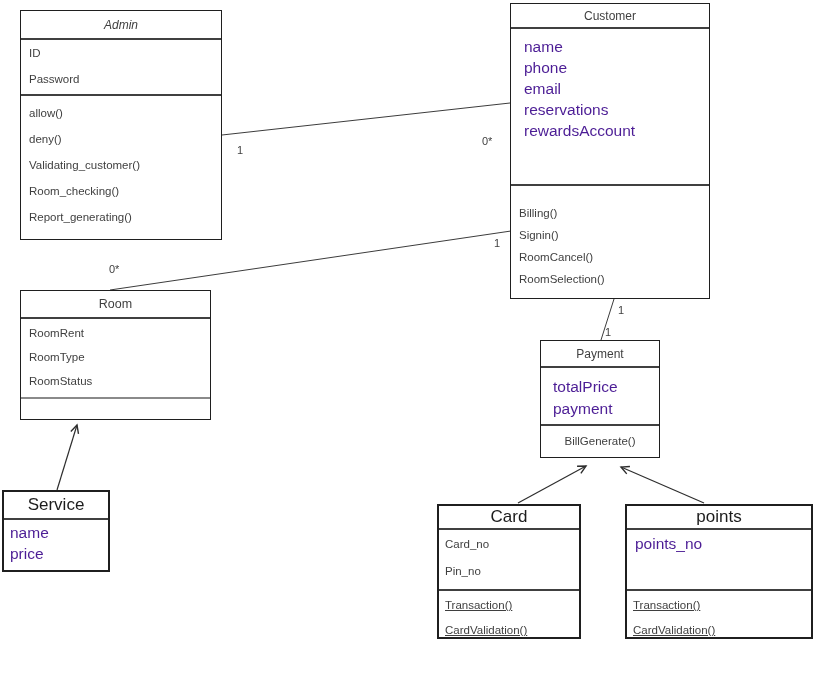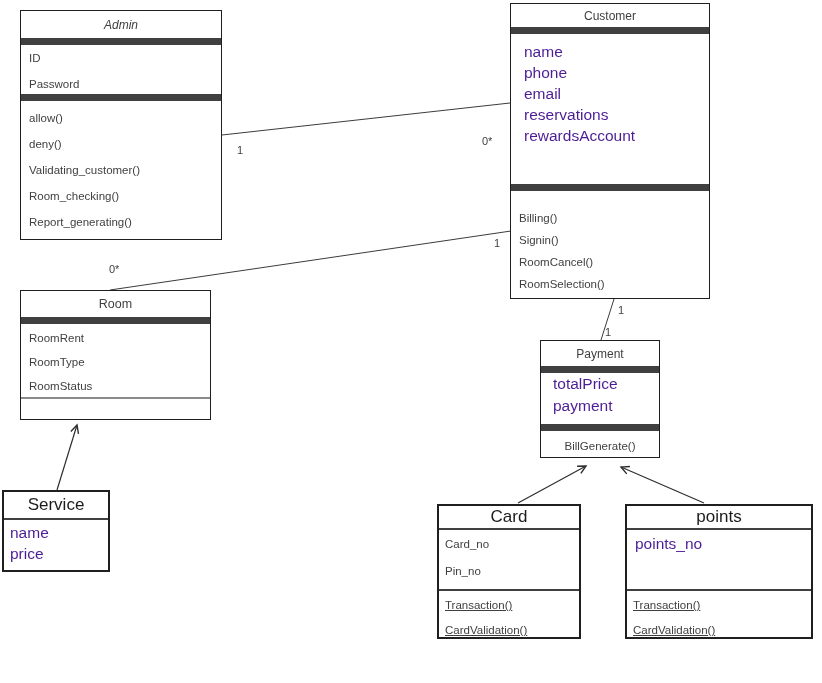--- a/index.html
+++ b/index.html
@@ -12,21 +12,21 @@
   }
   #rel-layer{position:absolute;left:0;top:0;z-index:0;}
   .uml-class{
     position:absolute;
     background:#ffffff;
     border:1px solid #1f1f1f;
     box-sizing:border-box;
     z-index:1;
   }
   .uml-class.heavy{border-width:2px;}
-  .sec{box-sizing:border-box;border-top:7px solid #404040;overflow:hidden;}
+  .sec{box-sizing:border-box;border-top:2px solid #404040;overflow:hidden;}
   .heavy .sec{border-top-width:2px;}
   .sec.gray-top{border-top-color:#8a8a8a;border-top-width:2px;}
   .title{
     display:flex;align-items:center;justify-content:center;
     font-size:12px;color:#3f3f3f;border-top:none;
   }
   .title.italic{font-style:italic;}
   .title.big{font-size:17px;color:#1c1c1c;}
   .item{
     font-size:11.5px;color:#3f3f3f;
@@ -110,21 +110,21 @@
   <div class="uml-class heavy" style="left:2px;top:490px;width:108px;height:82px">
     <div class="sec title big" style="height:26px">Service</div>
     <div class="sec" style="height:56px;padding-top:2px">
       <div class="item big" style="line-height:21px;padding-left:6px">name</div>
       <div class="item big" style="line-height:21px;padding-left:6px">price</div>
     </div>
   </div>
 
   <div class="uml-class" style="left:540px;top:340px;width:120px;height:118px">
     <div class="sec title" style="height:25px">Payment</div>
-    <div class="sec" style="height:58px;">
+    <div class="sec" style="height:58px;padding-top:8px">
       <div class="item big" style="line-height:22px;padding-left:12px">totalPrice</div>
       <div class="item big" style="line-height:22px;padding-left:12px">payment</div>
     </div>
     <div class="sec" style="height:35px;padding-top:3px;display:flex;justify-content:center">
       <div class="item" style="line-height:24px;padding-left:0">BillGenerate()</div>
     </div>
   </div>
 
   <div class="uml-class heavy" style="left:437px;top:504px;width:144px;height:135px">
     <div class="sec title big" style="height:22px">Card</div>

